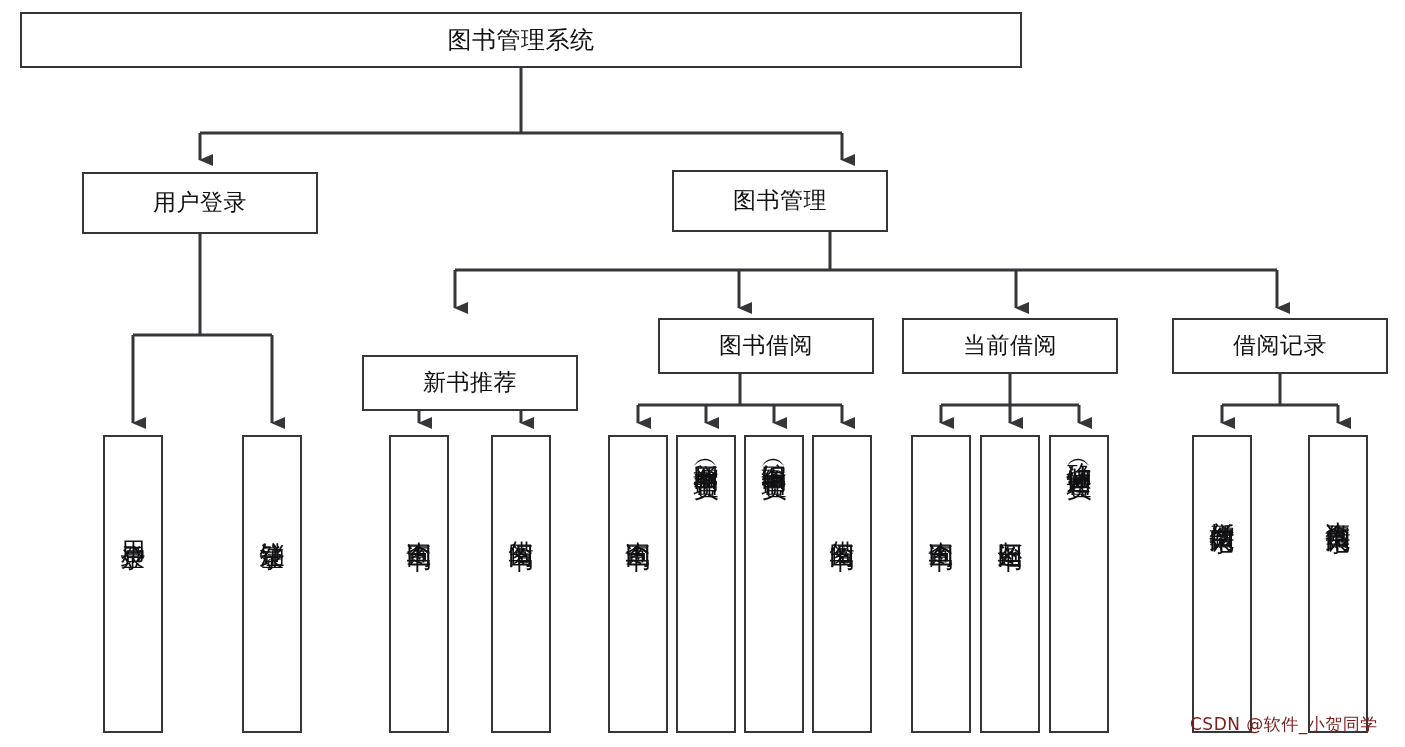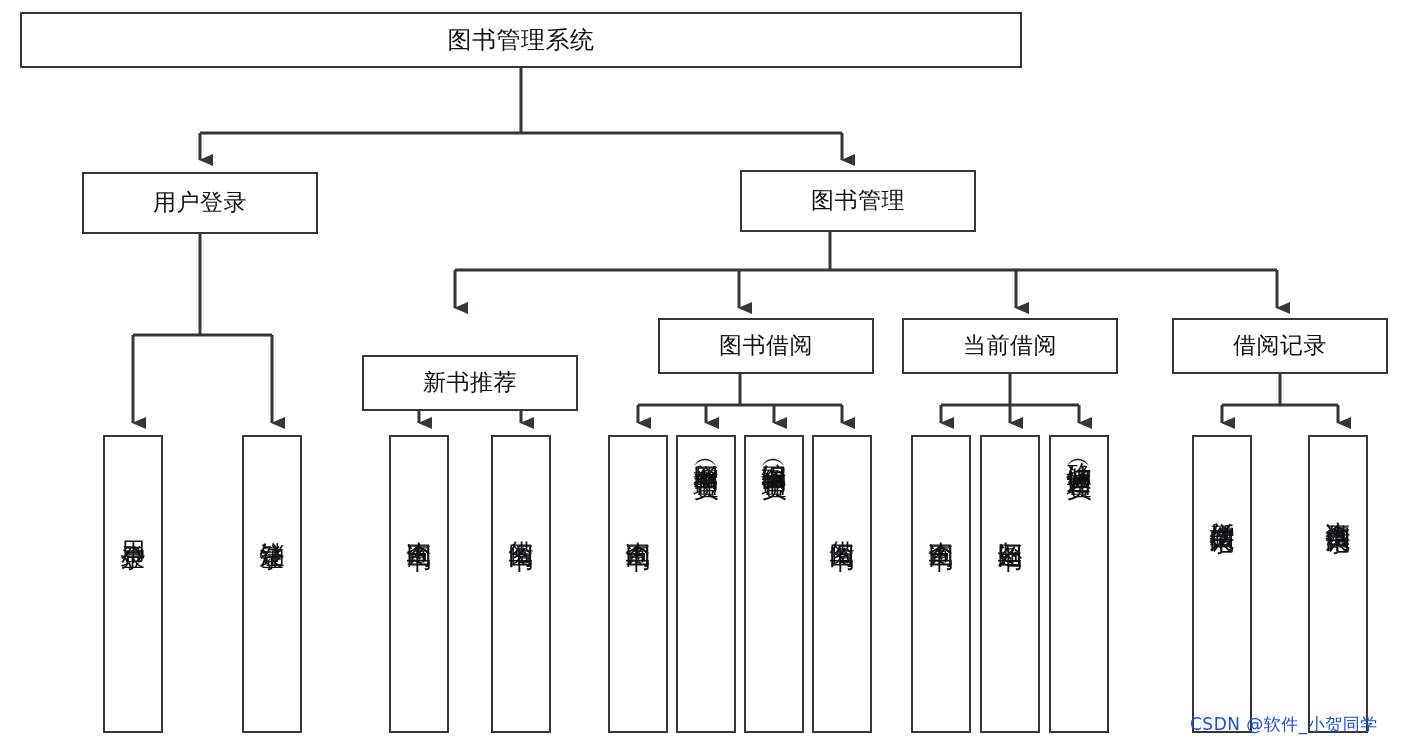--- a/index.html
+++ b/index.html
@@ -66,21 +66,21 @@
     text-align: start;
   }
   .node.v.mid .node-label {
     margin-top: 78px;
   }
   .node.v.mid2 .node-label {
     margin-top: 58px;
   }
   .watermark {
     position: absolute;
-    color: #1d4ed8;
+    color: #7f1d1d;
     font-size: 17px;
     white-space: nowrap;
     letter-spacing: 0.5px;
   }
 </style>
 </head>
 <body>
 
 <div id="diagram-root">
 
@@ -134,21 +134,21 @@
     </g>
   </svg>
 
   <div class="node h root" style="left:20px; top:12px; width:1002px; height:56px;">
     <span class="node-label">图书管理系统</span>
   </div>
 
   <div class="node h" style="left:82px; top:172px; width:236px; height:62px;">
     <span class="node-label">用户登录</span>
   </div>
-  <div class="node h" style="left:740px; top:170px; width:236px; height:62px;">
+  <div class="node h" style="left:672px; top:170px; width:216px; height:62px;">
     <span class="node-label">图书管理</span>
   </div>
 
   <div class="node h" style="left:362px; top:318px; width:216px; height:56px;margin-top:37px;">
     <span class="node-label">新书推荐</span>
   </div>
   <div class="node h" style="left:632px; top:318px; width:216px; height:56px;margin-left:26px;">
     <span class="node-label">图书借阅</span>
   </div>
   <div class="node h" style="left:902px; top:318px; width:216px; height:56px;text-align:right;">

